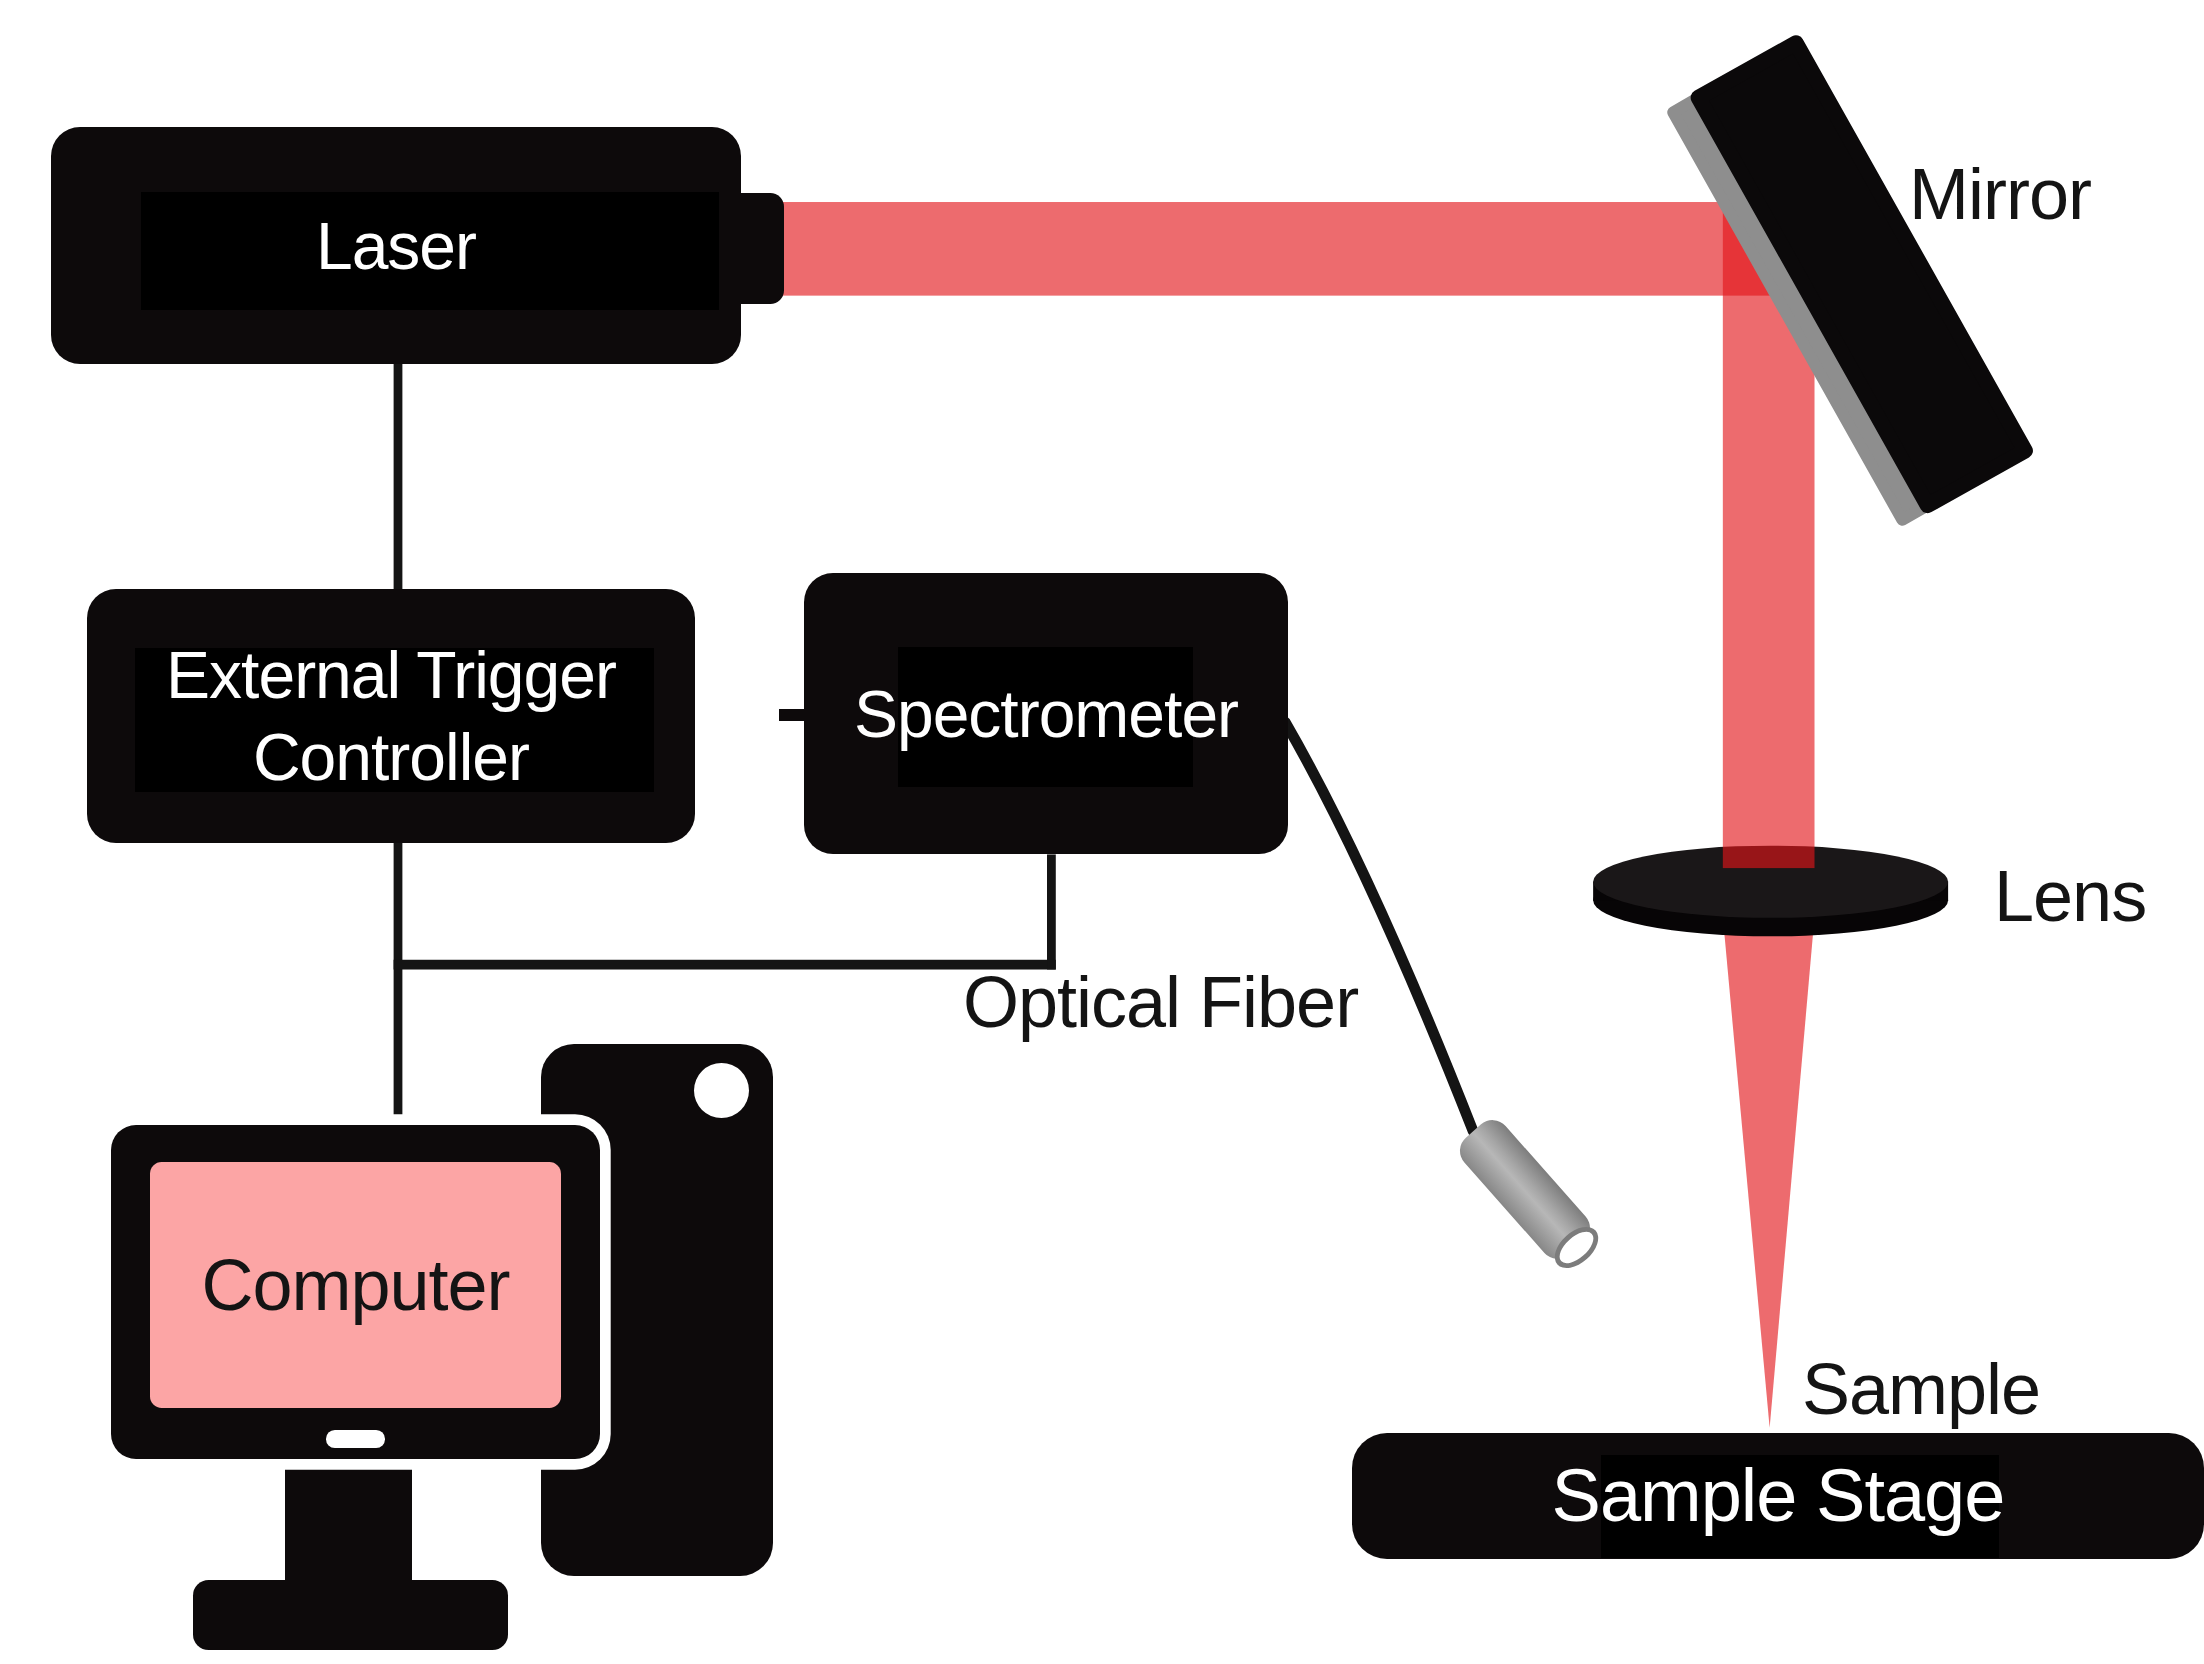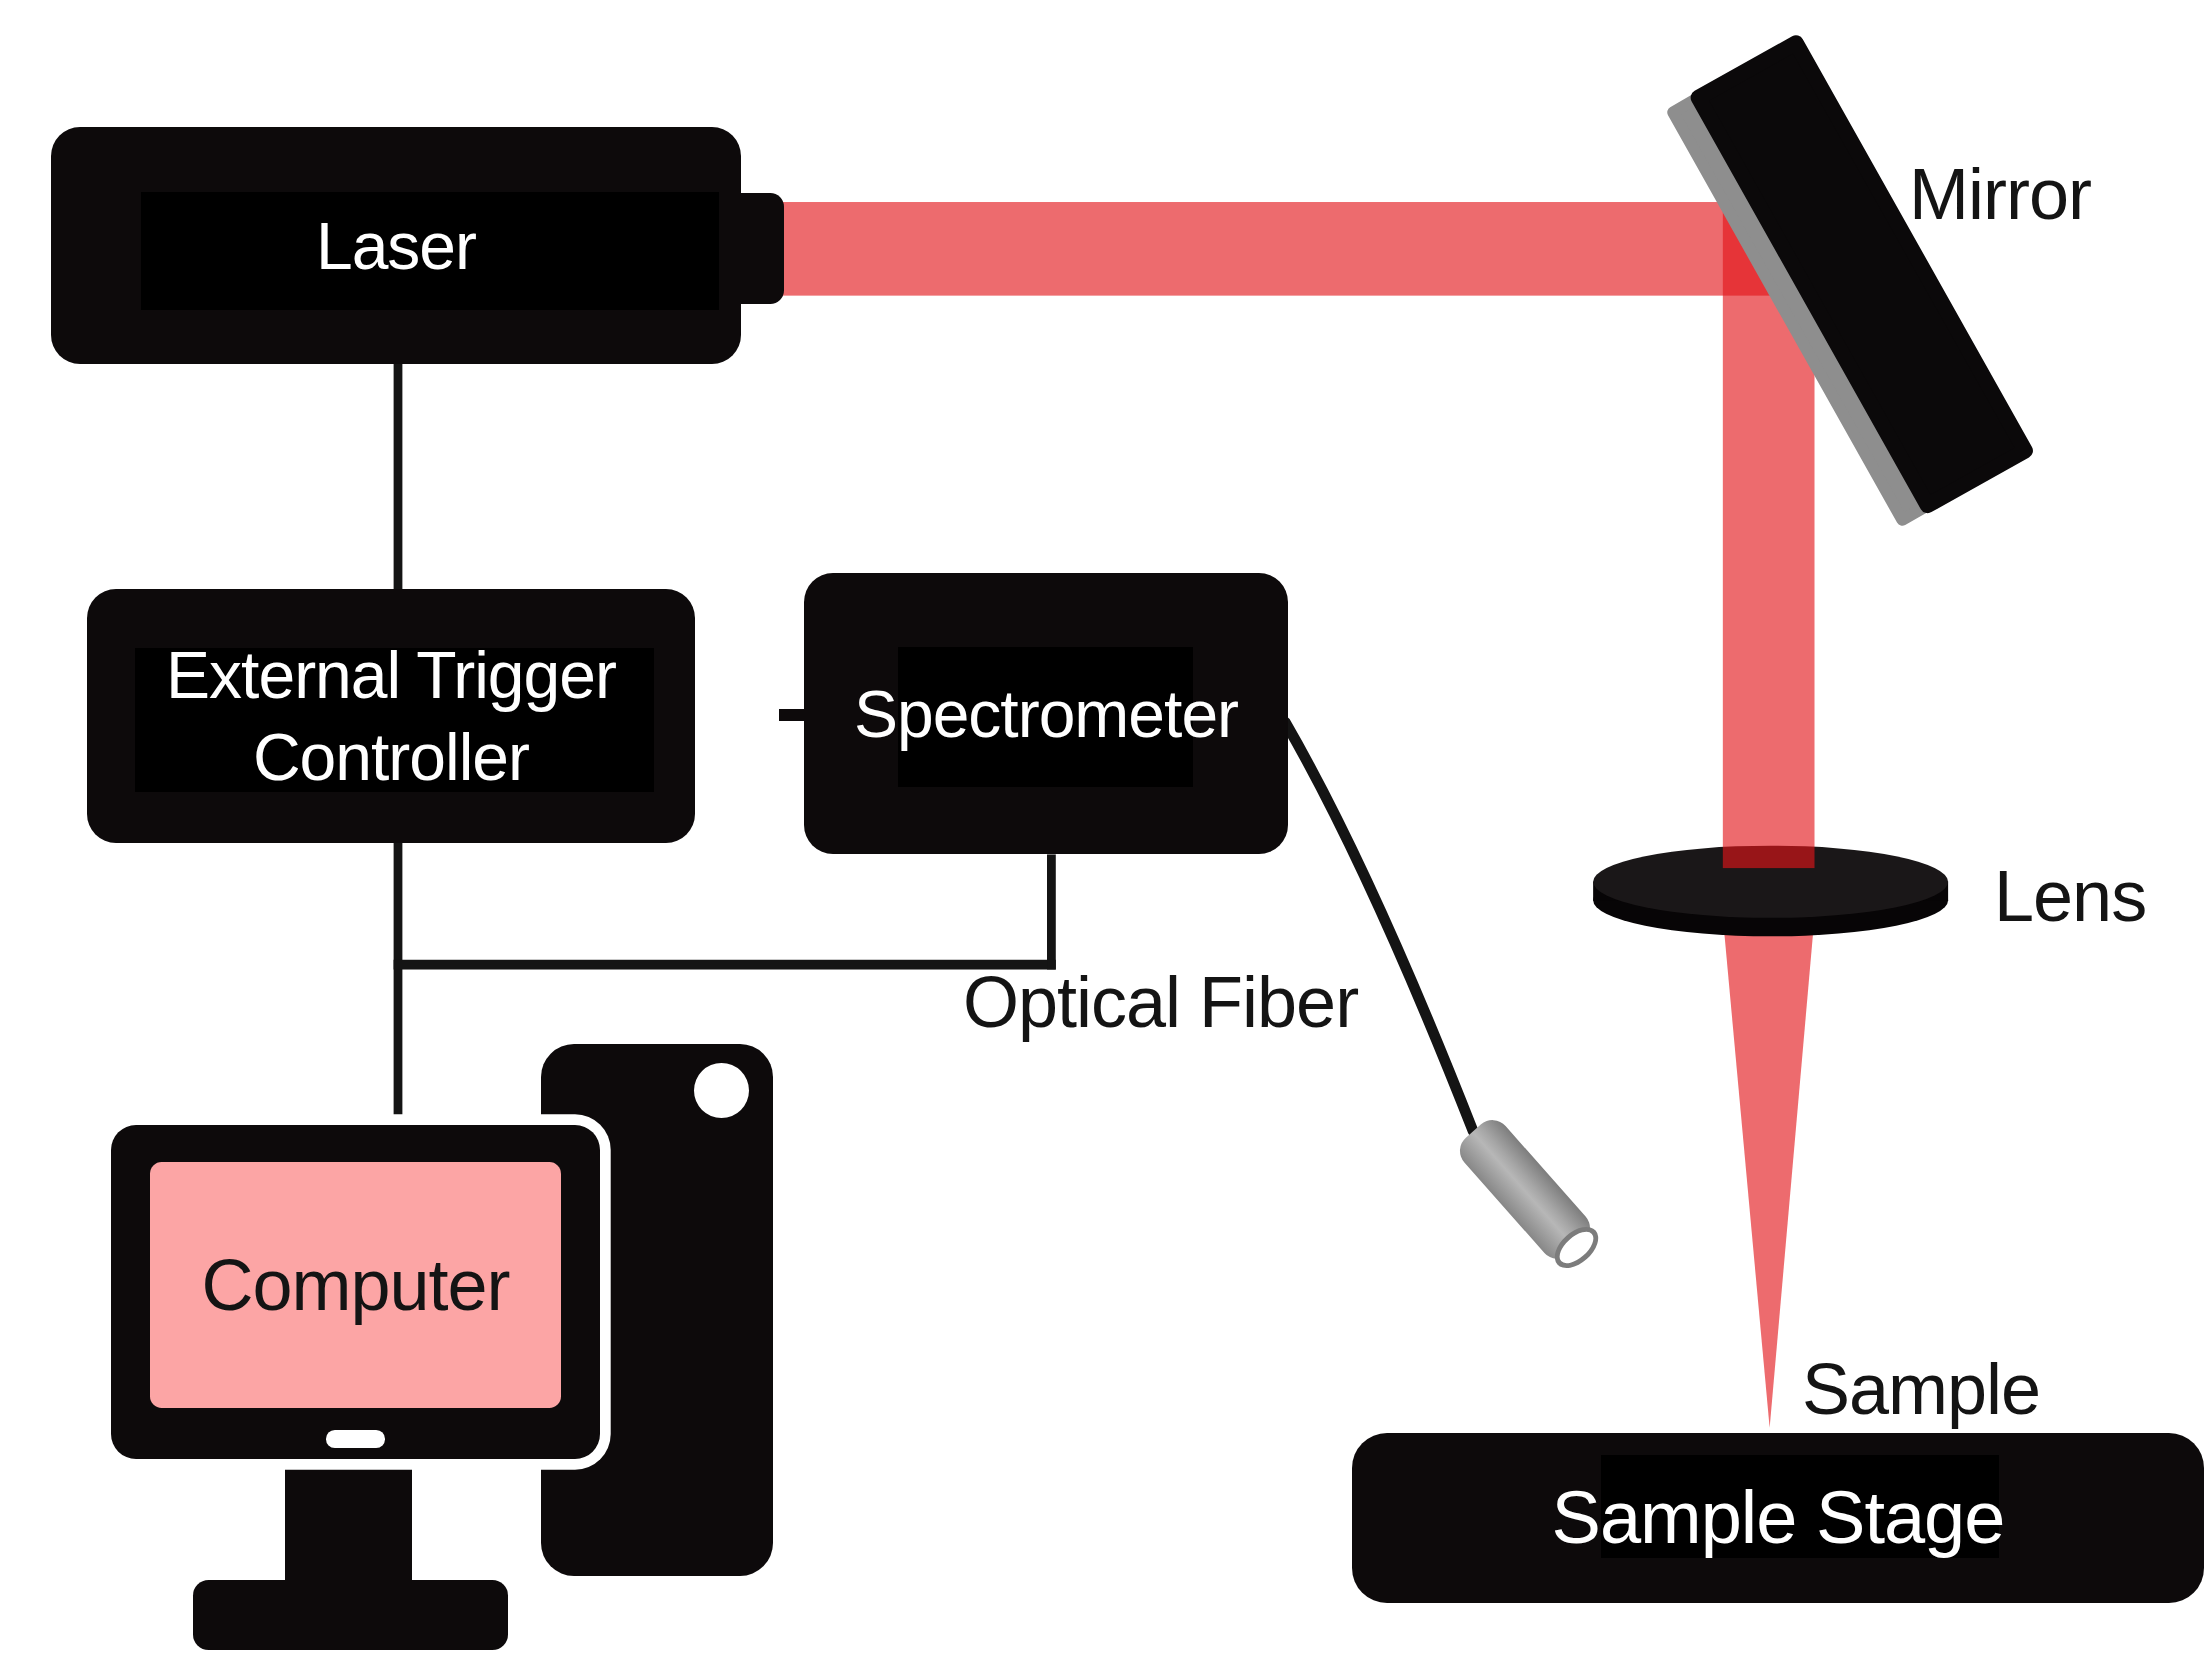--- a/index.html
+++ b/index.html
@@ -134,21 +134,21 @@
   </div>
   <div class="neck"></div>
   <div class="foot"></div>
   <div class="monitor">
     <div class="screen">
       <div class="blabel">Computer</div>
     </div>
     <div class="pill"></div>
   </div>
 
-  <div class="box" style="left:1328px;top:1433px;width:852px;height:170px;border-radius:35px;">
+  <div class="box" style="left:1328px;top:1433px;width:852px;height:126px;border-radius:35px;">
     <div class="panel" style="left:249px;top:22.4px;width:398px;height:103px;"></div>
     <div class="wlabel big">Sample Stage</div>
   </div>
 
   <div class="blabel" style="left:1885px;top:161px;">Mirror</div>
   <div class="blabel" style="left:1970px;top:863px;">Lens</div>
   <div class="blabel" style="left:939px;top:969px;">Optical Fiber</div>
   <div class="blabel" style="left:1778px;top:1356px;">Sample</div>
 
 </div>

